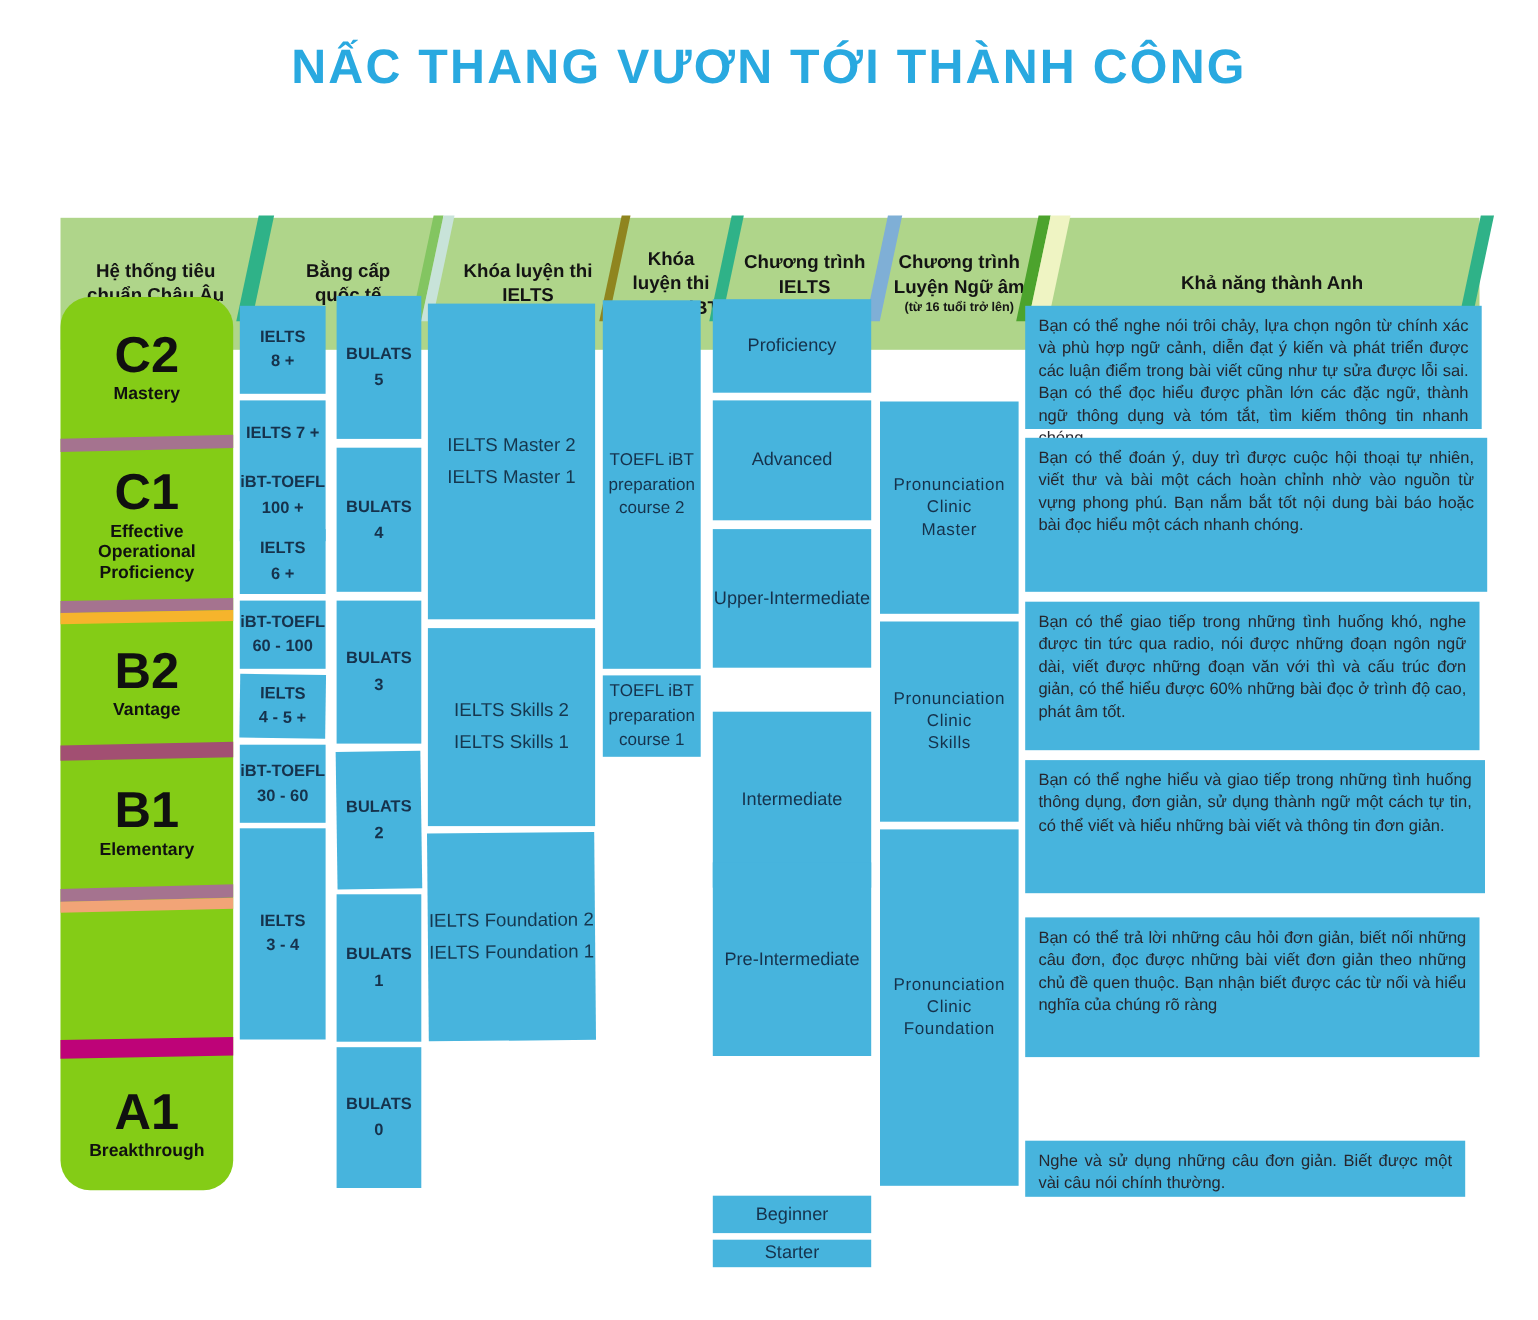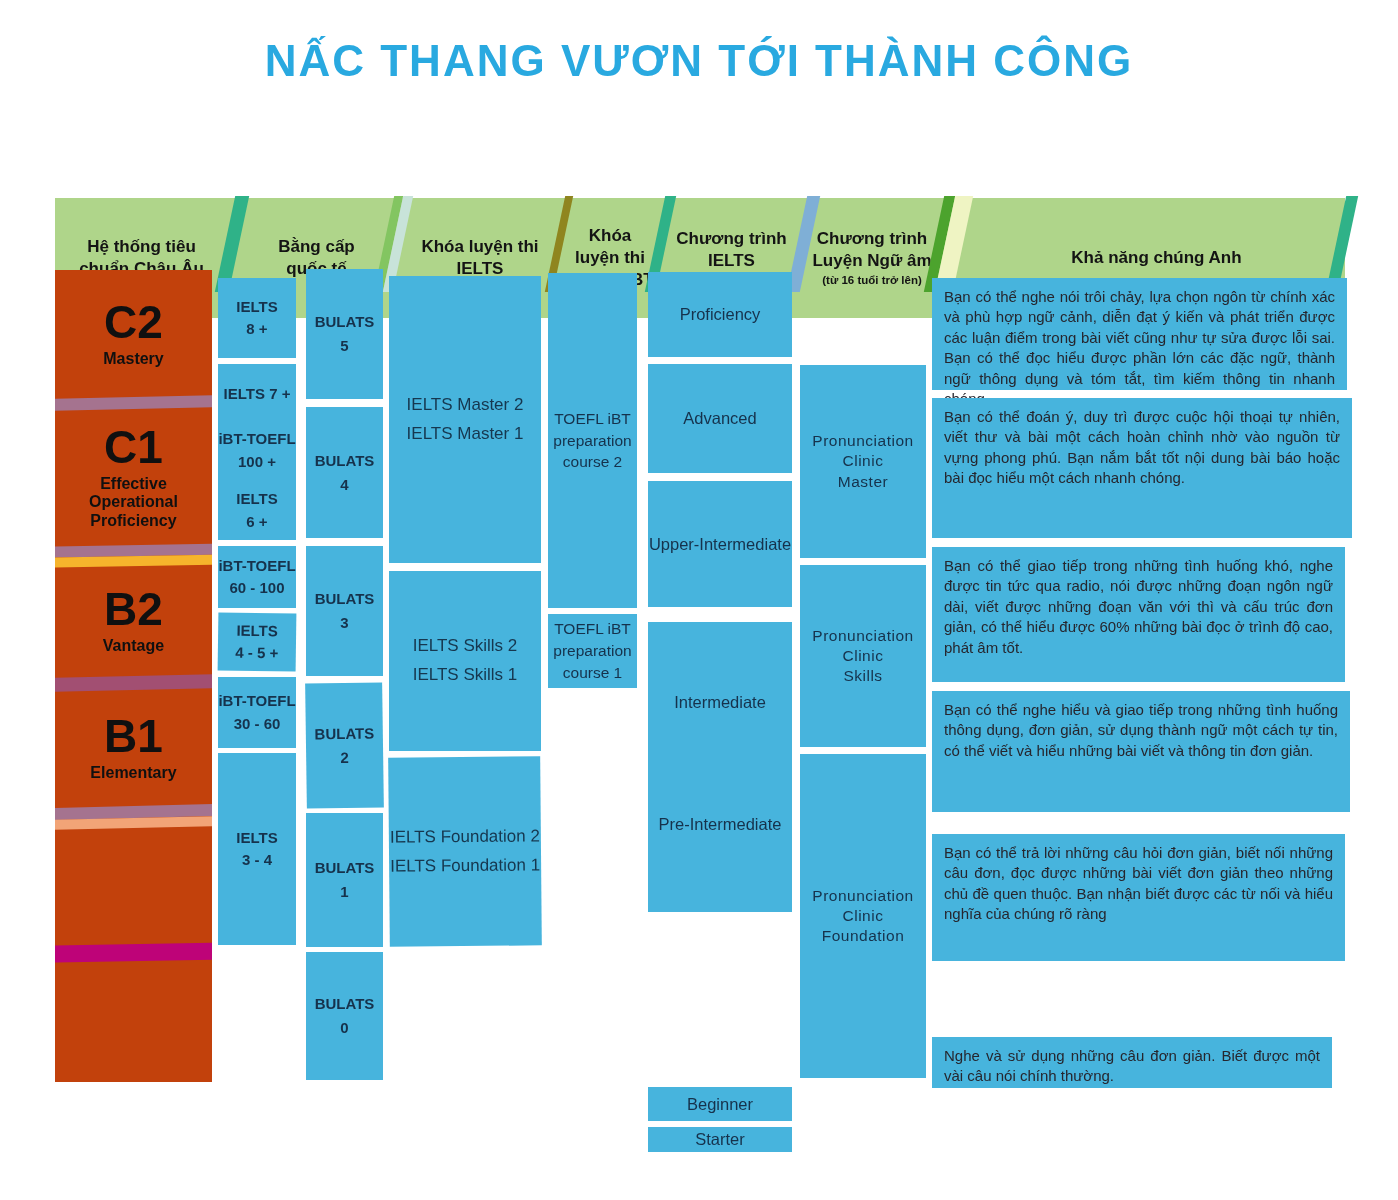--- a/index.html
+++ b/index.html
@@ -11,21 +11,21 @@
 
   
   .band{position:absolute;left:55px;top:170px;width:1290px;height:120px;background:#afd58a;margin-top:28px;}
   .cell{position:absolute;top:0;height:100%;display:flex;flex-direction:column;align-items:center;
         justify-content:center;text-align:center;font-weight:bold;font-size:17px;line-height:1.28;
         color:#141414;white-space:pre-line;}
   .cell .sub{font-size:11.5px;margin-top:1px;}
   .stripe{position:absolute;top:-2px;height:96px;transform:skewX(-12deg);}
 
   
-  .pinkcol{position:absolute;left:55px;top:270px;width:157px;height:812px;background:#c2410c;overflow:hidden;}
+  .pinkcol{position:absolute;left:55px;top:270px;width:157px;height:812px;background:#84cc16;overflow:hidden;border-radius:27px;}
   .lvl{position:absolute;left:0;width:100%;display:flex;flex-direction:column;align-items:center;
        justify-content:center;color:#101010;text-align:center;}
   .lvl .code{font-size:46px;font-weight:bold;line-height:1;}
   .lvl .name{font-size:16px;font-weight:bold;margin-top:5px;white-space:pre-line;line-height:1.15;}
   .pdiv{position:absolute;left:-4px;width:166px;}
 
   
   .bb{position:absolute;background:#47b4dd;color:#16324c;display:flex;align-items:center;
       justify-content:center;text-align:center;white-space:pre-line;}
   .cert{left:218px;width:78px;font-weight:bold;font-size:15px;line-height:1.5;}
@@ -65,21 +65,21 @@
       <span class="sub">(từ 16 tuổi trở lên)</span>
     </div>
     <div class="stripe" style="left:742px;width:13px;background:#7fafd6"></div>
     <div class="cell" style="left:757px;width:120px">
       <span>Chương trình
 Luyện Ngữ âm</span>
       <span class="sub">(từ 16 tuổi trở lên)</span>
     </div>
     <div class="stripe" style="left:879px;width:11px;background:#4ca32d"></div>
     <div class="stripe" style="left:890px;width:18px;background:#eff4c3"></div>
-    <div class="cell" style="left:913px;width:377px">Khả năng chúng Anh</div>
+    <div class="cell" style="left:913px;width:377px">Khả năng thành Anh</div>
     <div class="stripe" style="left:1281px;width:12px;background:#2fb288"></div>
   </div>
 
   <div class="pinkcol">
     <div class="lvl" style="top:0;height:127px">
       <span class="code">C2</span>
       <span class="name">Mastery</span>
     </div>
     <div class="pdiv" style="top:127px;height:12px;background:#a5738f;transform:rotate(-1.3deg)"></div>
     <div class="lvl" style="top:139px;height:136px">
@@ -95,20 +95,24 @@
       <span class="name">Vantage</span>
     </div>
     <div class="pdiv" style="top:406px;height:14px;background:#a24f72;transform:rotate(-1.2deg)"></div>
     <div class="lvl" style="top:420px;height:116px">
       <span class="code">B1</span>
       <span class="name">Elementary</span>
     </div>
     <div class="pdiv" style="top:536px;height:12px;background:#a5738f;transform:rotate(-1.5deg)"></div>
     <div class="pdiv" style="top:548px;height:10px;background:#f2a477;transform:rotate(-1.3deg)"></div>
     <div class="pdiv" style="top:674px;height:17px;background:#be0378;transform:rotate(-1deg)"></div>
+    <div class="lvl" style="top:691px;height:121px">
+      <span class="code">A1</span>
+      <span class="name">Breakthrough</span>
+    </div>
   </div>
 
   <div class="bb cert" style="top:278px;height:80px">IELTS
 8 +</div>
   <div class="bb cert" style="top:364px;height:128px">IELTS 7 +
 
 iBT-TOEFL
 100 +</div>
   <div class="bb cert" style="top:481px;height:59px">IELTS
 6 +</div>
@@ -144,22 +148,22 @@
   <div class="bb tfl" style="top:273px;height:335px">TOEFL iBT
 preparation
 course 2</div>
   <div class="bb tfl" style="top:614px;height:74px">TOEFL iBT
 preparation
 course 1</div>
 
   <div class="bb prg" style="top:272px;height:85px">Proficiency</div>
   <div class="bb prg" style="top:364px;height:109px">Advanced</div>
   <div class="bb prg" style="top:481px;height:126px">Upper-Intermediate</div>
-  <div class="bb prg" style="top:622px;height:160px">Intermediate</div>
-  <div class="bb prg" style="top:736px;height:176px">Pre-Intermediate</div>
+  <div class="bb prg" style="top:647px;height:160px">Intermediate</div>
+  <div class="bb prg" style="top:784px;height:176px">Pre-Intermediate</div>
   <div class="bb prg" style="top:1087px;height:34px">Beginner</div>
   <div class="bb prg" style="top:1127px;height:25px">Starter</div>
 
   <div class="bb prn" style="top:365px;height:193px">Pronunciation
 Clinic
 Master</div>
   <div class="bb prn" style="top:565px;height:182px">Pronunciation
 Clinic
 Skills</div>
   <div class="bb prn" style="top:754px;height:324px">Pronunciation

